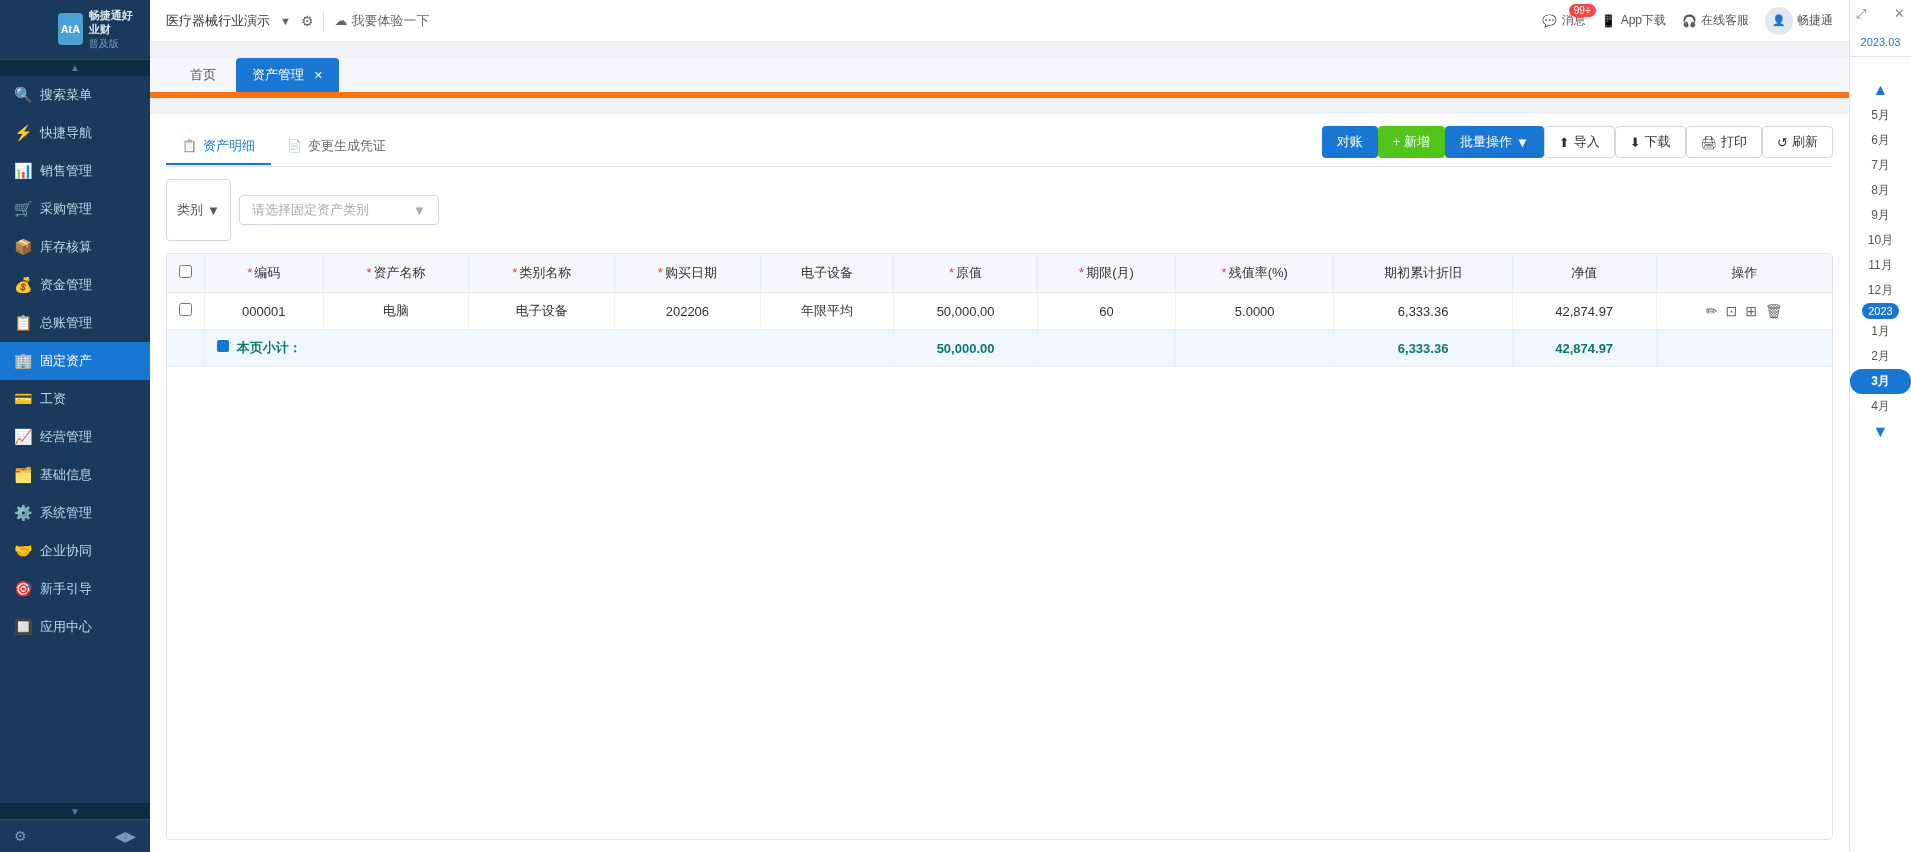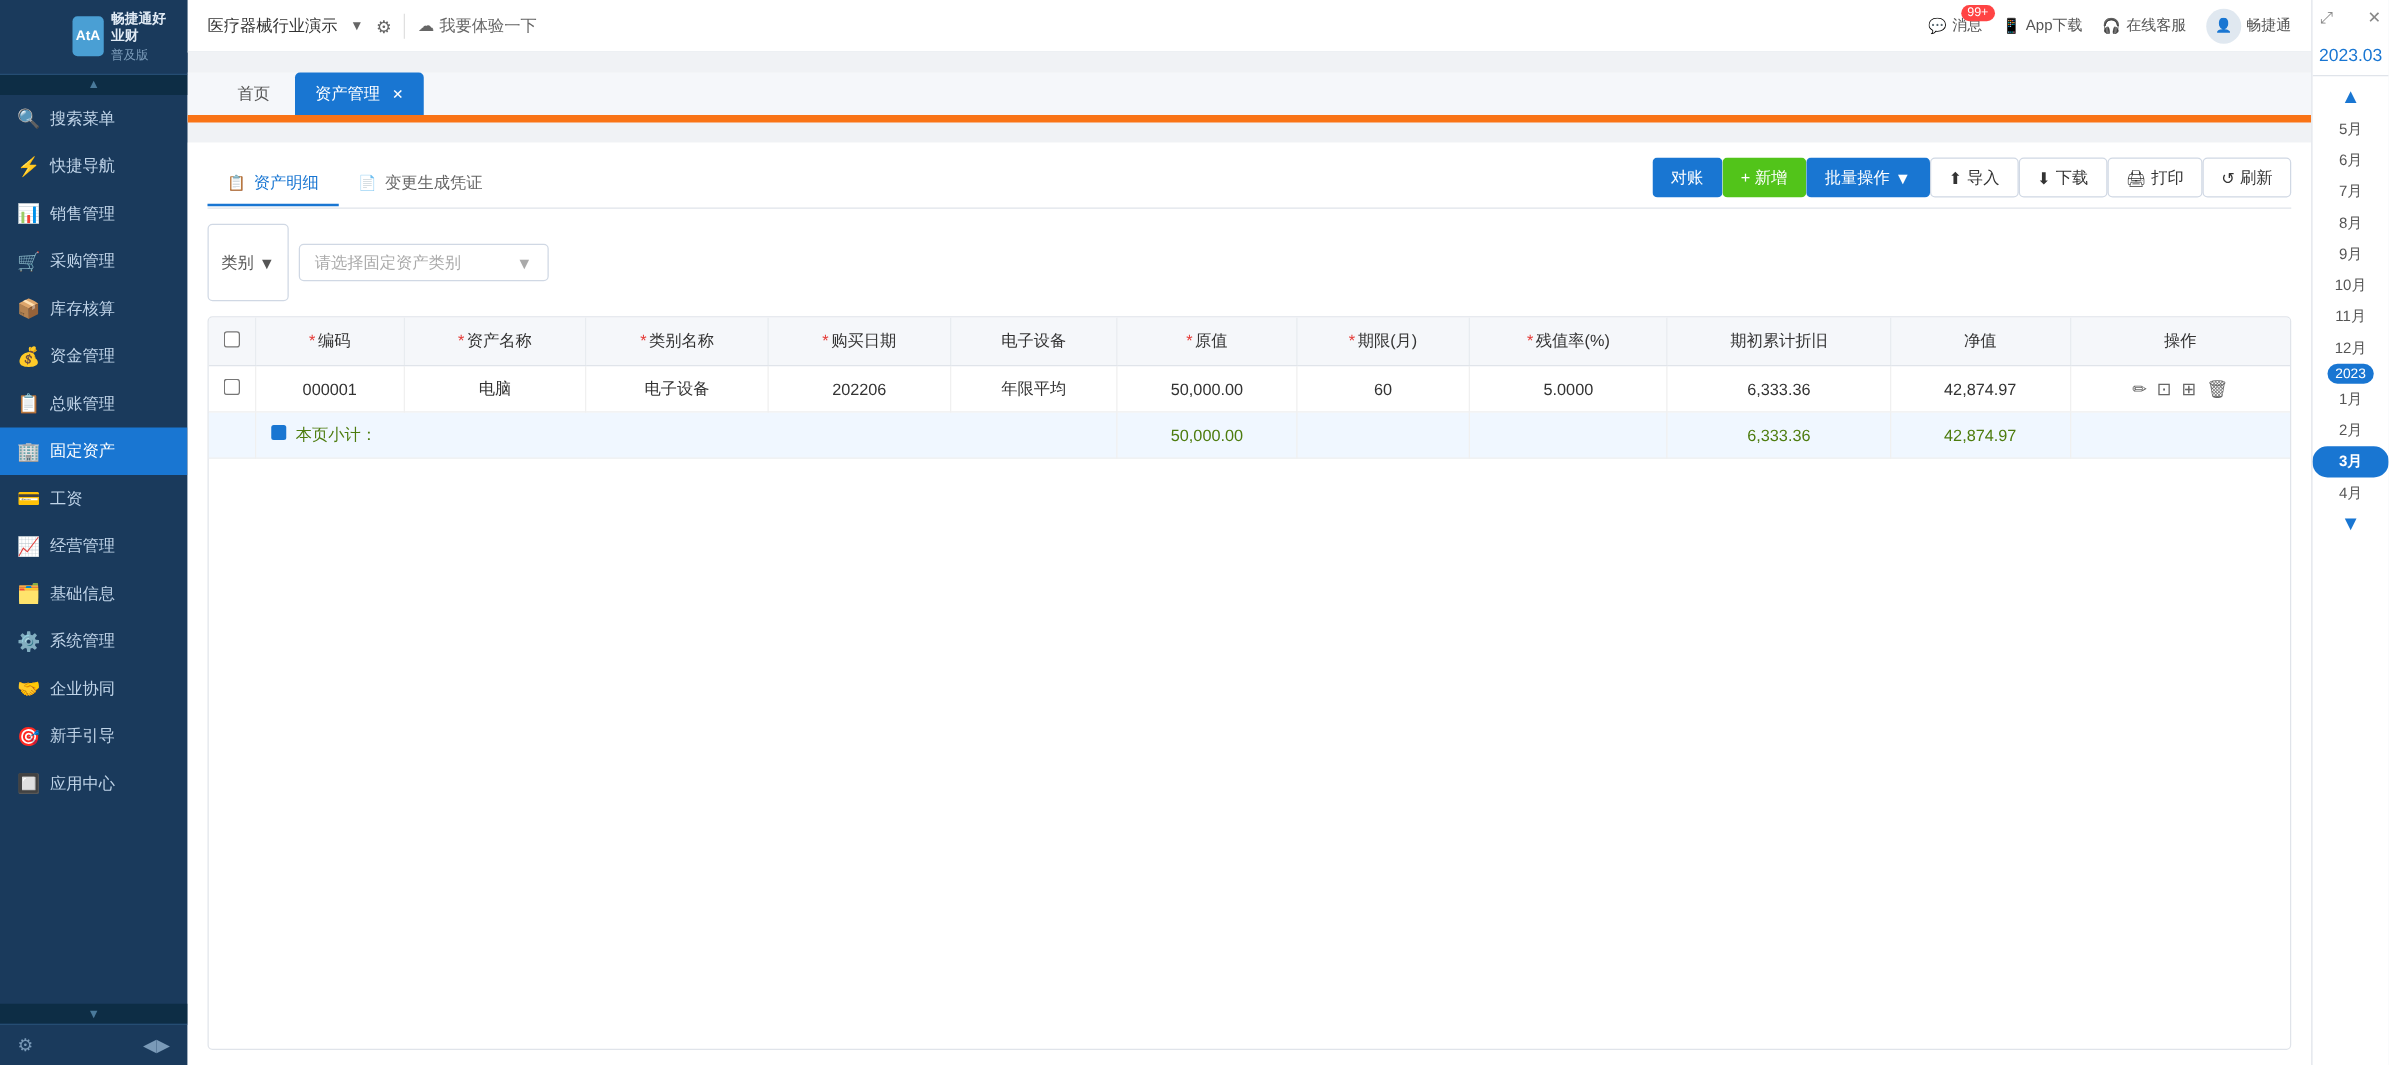--- a/index.html
+++ b/index.html
@@ -201,21 +201,21 @@
     .th-required { color: #e53935; margin-right: 2px; }
     tbody tr { background: white; }
     tbody td {
       padding: 9px 12px;
       text-align: center;
       border-bottom: 1px solid #f0f0f0;
       border-right: 1px solid #f0f0f0;
       color: #333;
     }
     tbody td:last-child { border-right: none; }
-    .subtotal-row td { background: #f0f7ff; color: #4d7c0f; }
+    .subtotal-row td { background: #f0f7ff; color: #0f766e; font-weight: bold; }
     .subtotal-icon { display: inline-block; width: 12px; height: 12px; background: #1976d2; border-radius: 2px; margin-right: 4px; }
 
     
     .action-btns { display: flex; gap: 8px; justify-content: center; }
     .action-btn { color: #666; cursor: pointer; font-size: 14px; }
 
     
     .pagination {
       display: flex; align-items: center; gap: 8px;
       padding: 10px 0 4px;
@@ -235,29 +235,29 @@
       border-left: 1px solid #e0e4ea;
       display: flex;
       flex-direction: column;
       align-items: center;
       padding: 8px 0;
       flex-shrink: 0;
       position: relative;
       overflow: hidden;
     }
     .panel-header {
-      font-size: 14px;
+      font-size: 11px;
       color: #1976d2;
       writing-mode: horizontal-tb;
       padding: 4px 0 8px;
       font-weight: 500;
       width: 100%;
       text-align: center;
       border-bottom: 1px solid #e0e4ea;
-      margin-bottom: 4px;
+      margin-bottom: 20px;
     }
     .panel-close { position: absolute; top: 6px; right: 6px; cursor: pointer; color: #888; font-size: 13px; }
     .panel-expand { position: absolute; top: 6px; left: 6px; cursor: pointer; color: #888; font-size: 13px; }
     .panel-nav-up { color: #1976d2; font-size: 16px; cursor: pointer; margin: 4px 0; }
     .panel-nav-down { color: #1976d2; font-size: 16px; cursor: pointer; margin: 4px 0; }
     .month-item {
       font-size: 12px;
       color: #555;
       padding: 4px 8px;
       cursor: pointer;

